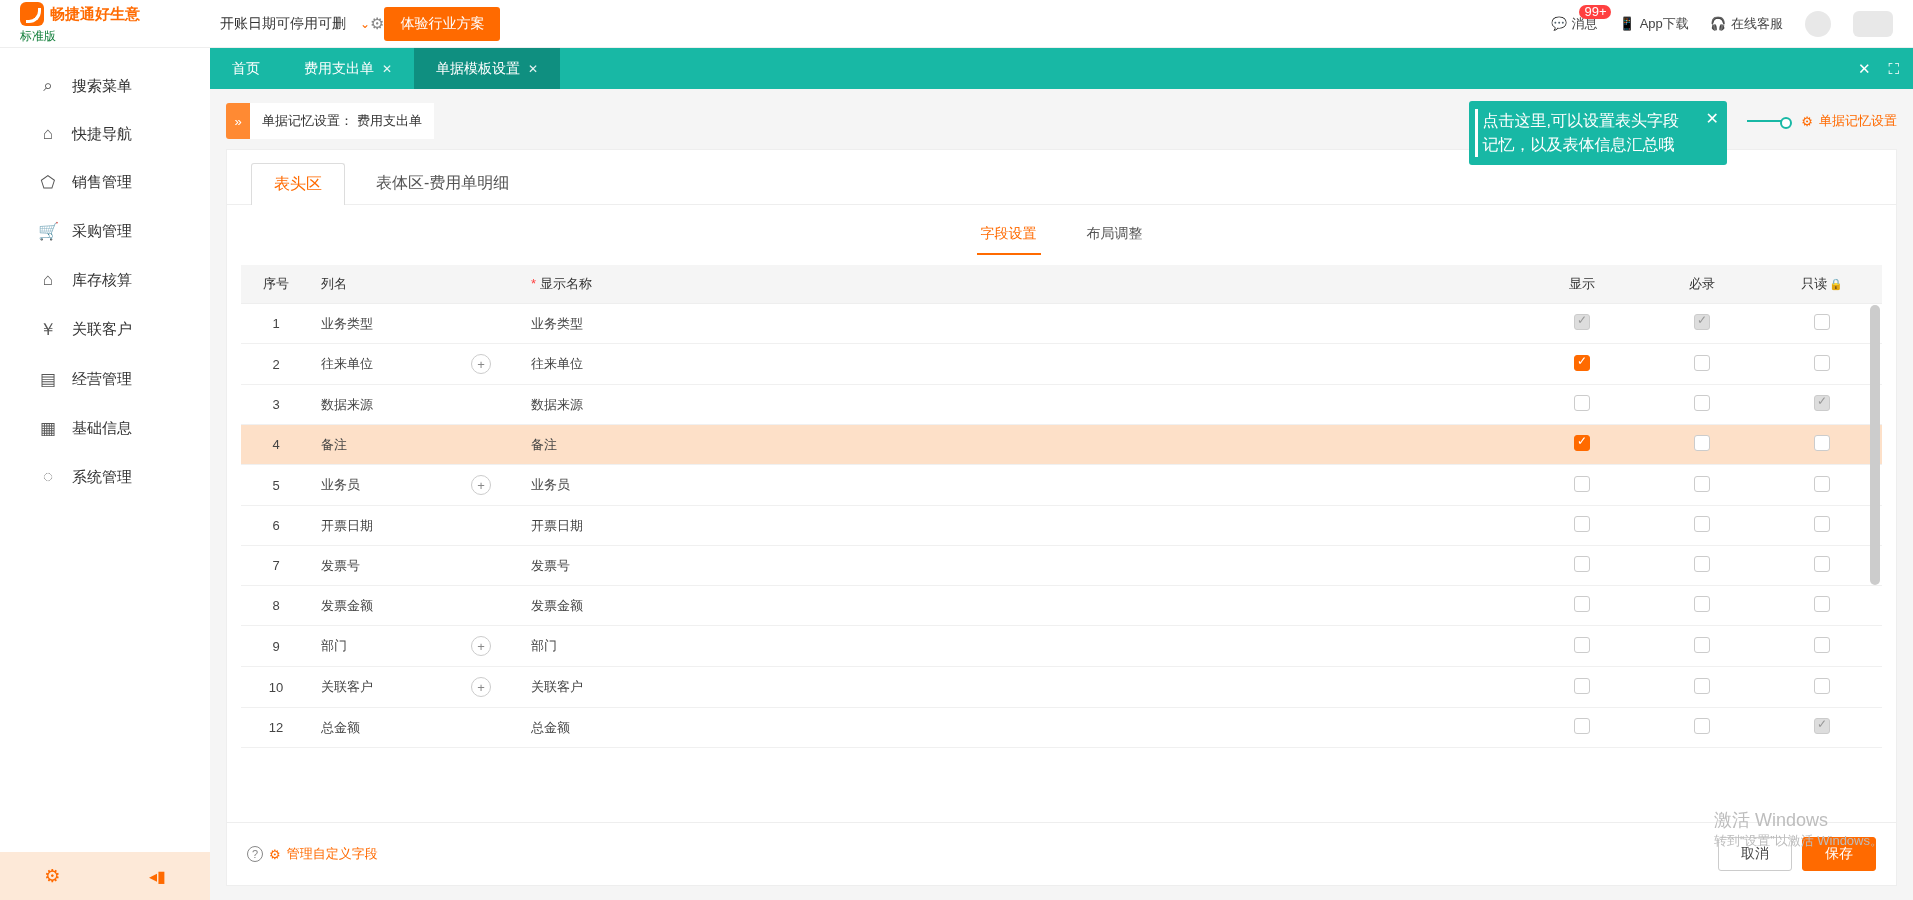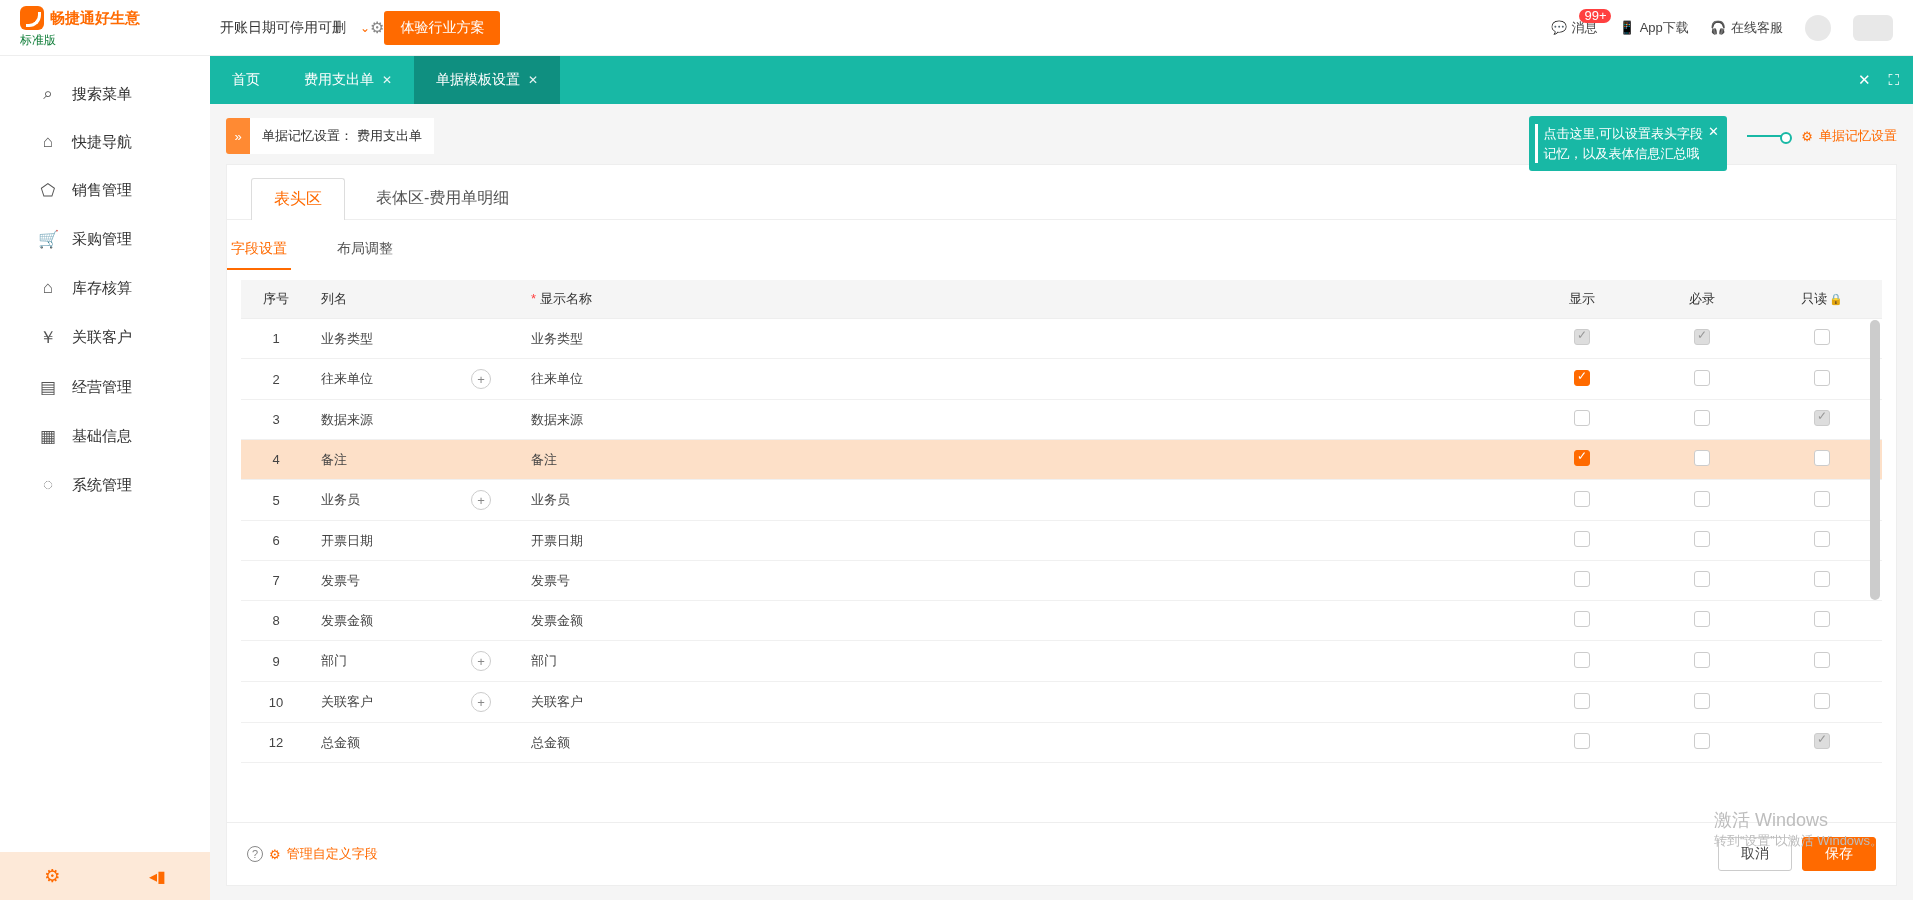--- a/index.html
+++ b/index.html
@@ -1,20 +1,20 @@
 <!DOCTYPE html>
 <html><head>
 <meta charset="utf-8">
 <style>
 * { box-sizing: border-box; margin: 0; padding: 0; }
 body { font-family: "Microsoft YaHei", Arial, sans-serif; font-size: 13px; color: #333; background: #fff; overflow: hidden; }
 .app { display: flex; flex-direction: column; height: 900px; width: 1913px; }
 
 
-.topbar { height: 56px; display: flex; align-items: center; padding: 0 10px 0 0; border-bottom: 1px solid #eee; }
+.topbar { height: 48px; display: flex; align-items: center; padding: 0 10px 0 0; border-bottom: 1px solid #eee; }
 .logo-area { width: 210px; display: flex; flex-direction: column; align-items: flex-start; padding-left: 20px; }
 .logo-row { display: flex; align-items: center; gap: 6px; }
 .logo-mark { width: 24px; height: 24px; background: #ff6a00; border-radius: 6px; position: relative; }
 .logo-mark::after { content:""; position:absolute; left:6px; top:6px; width:12px; height:12px; border:3px solid #fff; border-top:none; border-left:none; border-radius:0 0 12px 0; transform:rotate(0deg);}
 .logo-text { color: #ff6a00; font-weight: bold; font-size: 15px; }
 .logo-sub { color: #15803d; font-size: 12px; margin-top: 2px; }
 .account-sel { display: flex; align-items: center; gap: 14px; margin-left: 10px; }
 .account-label { font-size: 14px; color: #333; }
 .chev { color: #ff6a00; font-size: 12px; }
 .gear-mini { color: #888; font-size: 16px; }
@@ -35,54 +35,54 @@
 .side-item { display: flex; align-items: center; gap: 14px; padding: 14px 0 14px 38px; color: #333; font-size: 15px; cursor: pointer; }
 .side-item .ico { width: 20px; text-align: center; color: #555; font-size: 17px; }
 .side-footer { height: 48px; background: #fde9d8; display: flex; align-items: center; justify-content: space-around; }
 .side-footer .gear { color: #ff6a00; font-size: 18px; cursor: pointer; }
 .side-footer .collapse { color: #ff6a00; font-size: 16px; cursor: pointer; }
 
 
 .main { flex: 1; display: flex; flex-direction: column; min-width: 0; background: #f5f5f5; }
 
 
-.tabbar { height: 48px; background: #18b8a5; display: flex; align-items: stretch; color: #fff; }
+.tabbar { height: 41px; background: #18b8a5; display: flex; align-items: stretch; color: #fff; }
 .tab { display: flex; align-items: center; padding: 0 22px; font-size: 14px; cursor: pointer; gap: 8px; }
 .tab.active { background: #0f8f80; }
 .tab .x { font-size: 12px; opacity: .9; }
 .tabbar-spacer { flex: 1; }
 .tabbar-right { display: flex; align-items: center; gap: 18px; padding-right: 14px; }
 .tabbar-right .ico { cursor: pointer; font-size: 15px; color: #fff; }
 
 
 .content { flex: 1; padding: 14px 16px; display: flex; flex-direction: column; min-height: 0; position: relative; }
 
 
 .docrow { display: flex; align-items: center; position: relative; }
 .doc-handle { width: 24px; height: 36px; background: #ff8a33; display: flex; align-items: center; justify-content: center; color: #fff; border-radius: 3px 0 0 3px; cursor: pointer; }
 .doc-label { background: #fff; height: 36px; display: flex; align-items: center; padding: 0 12px; font-size: 13px; color: #333; }
 .doc-spacer { flex: 1; }
-.tip-pop { position: absolute; right: 170px; top: -2px; background: #18b8a5; color: #fff; padding: 8px 24px 8px 14px; border-radius: 3px; font-size: 13px; line-height: 1.5; }
+.tip-pop { position: absolute; right: 170px; top: -2px; background: #18b8a5; color: #fff; padding: 8px 48px 8px 14px; border-radius: 3px; font-size: 16px; line-height: 1.5; }
 .tip-pop .tip-bar { position: absolute; left: 6px; top: 8px; bottom: 8px; width: 3px; background: #fff; }
 .tip-pop .tip-x { position: absolute; right: 8px; top: 6px; cursor: pointer; }
 .mem-node { display: flex; align-items: center; gap: 6px; color: #ff6a00; font-size: 13px; cursor: pointer; }
 .mem-line { width: 40px; height: 2px; background: #18b8a5; position: relative; }
 .mem-line::after { content:""; position:absolute; right:-5px; top:-3px; width:8px; height:8px; border:2px solid #18b8a5; border-radius:50%; background:#fff;}
 
 
 .card { background: #fff; margin-top: 10px; flex: 1; display: flex; flex-direction: column; border: 1px solid #eee; min-height: 0; }
 
 
 .secbar { display: flex; align-items: flex-end; padding: 12px 24px 0; gap: 8px; border-bottom: 1px solid #eee; }
 .sectab { padding: 10px 22px; border: 1px solid #ddd; border-bottom: none; border-radius: 3px 3px 0 0; font-size: 16px; background: #fff; cursor: pointer; }
 .sectab.active { color: #ff6a00; border-color: #ddd; position: relative; top: 1px; background: #fff; }
 .sectab:not(.active) { border-color: transparent; color: #555; }
 
 
-.innerbar { display: flex; justify-content: flex-start; gap: 42px; padding: 14px 0 0; }
+.innerbar { display: flex; justify-content: center; gap: 42px; padding: 14px 0 0; }
 .innertab { padding: 6px 4px 10px; font-size: 14px; color: #555; cursor: pointer; border-bottom: 2px solid transparent; }
 .innertab.active { color: #ff6a00; border-bottom-color: #ff6a00; }
 
 
 .tbl-wrap { flex: 1; overflow-y: auto; margin: 10px 14px 0; position: relative; }
 .tbl { width: 100%; border-collapse: collapse; }
 .tbl th { background: #f5f5f5; text-align: left; font-weight: normal; color: #333; font-size: 13px; padding: 10px 10px; border-bottom: 1px solid #eee; }
 .tbl th.center, .tbl td.center { text-align: center; }
 .tbl td { padding: 10px 10px; border-bottom: 1px solid #f0f0f0; font-size: 13px; color: #444; }
 .tbl tr.hl td { background: #fde0c8; }

